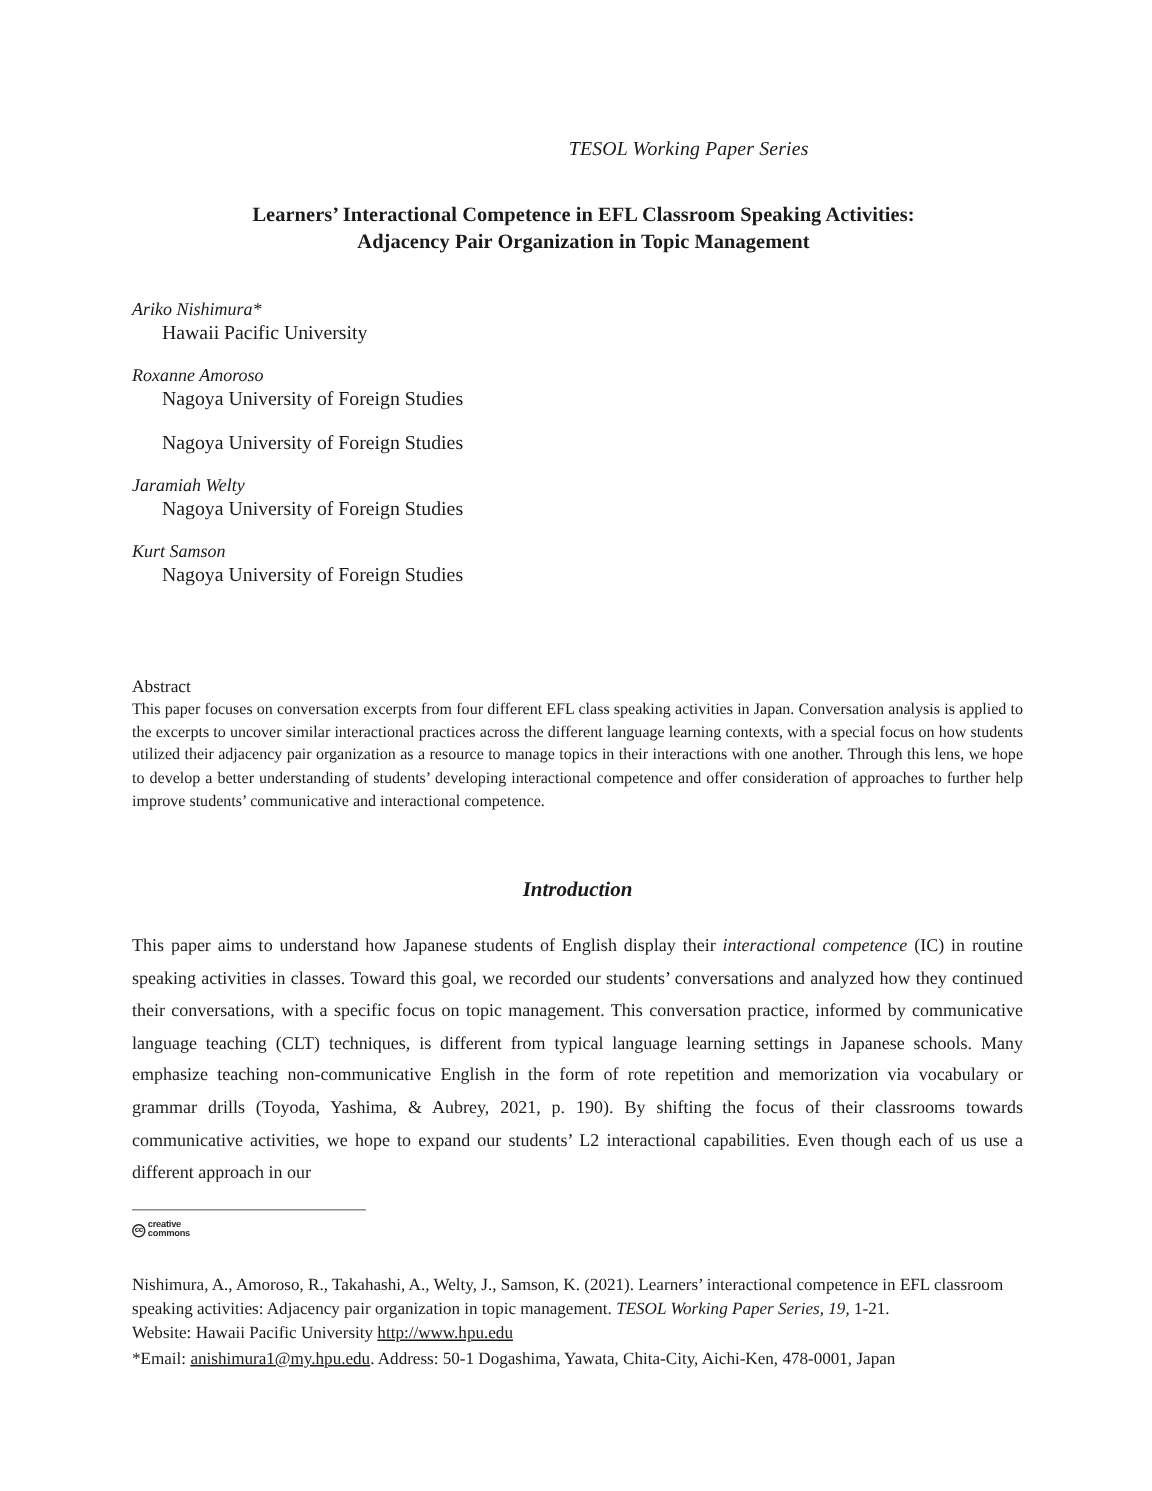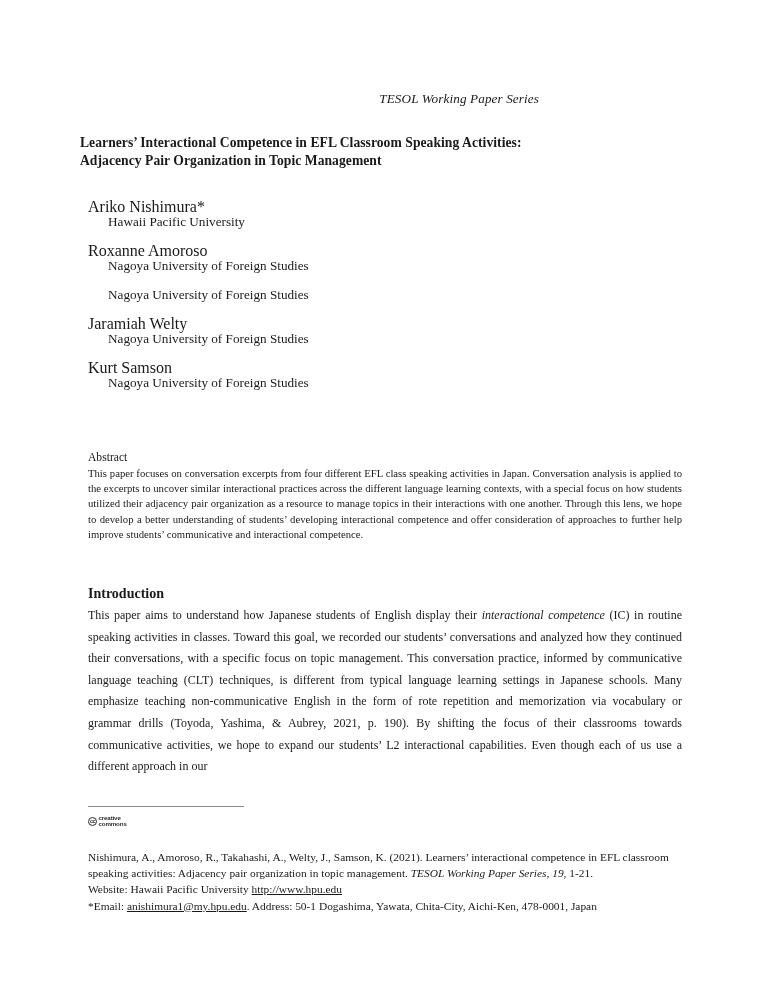--- a/index.html
+++ b/index.html
@@ -32,43 +32,45 @@
     top: 91px;
     font-style: italic;
     font-size: 13.2px;
     letter-spacing: 0.1px;
     white-space: nowrap;
   }
 
   
   .title-block {
     position: absolute;
-    left: 80px;
+    left: 92px;
     top: 134px;
     width: 594px;
+    text-align: center;
   }
   .title-line {
     font-weight: bold;
     font-size: 13.6px;
     line-height: 17.5px;
     letter-spacing: 0.05px;
   }
 
   
   .authors {
     position: absolute;
     left: 88px;
     top: 199px;
     width: 594px;
   }
   .author-entry {
     margin-bottom: 13px;
   }
   .author-name {
-    font-size: 16px;
+    font-style: italic;
+    font-size: 12px;
     line-height: 15px;
     display: block;
   }
   .author-affil {
     font-size: 13.2px;
     line-height: 16px;
     display: block;
     margin-left: 20px;
   }
 
@@ -95,23 +97,24 @@
   
   .section-block {
     position: absolute;
     left: 88px;
     top: 585px;
     width: 594px;
   }
   .section-heading {
     font-weight: bold;
     font-size: 14px;
-    text-align: left;
+    text-align: center;
     line-height: 18px;
-    margin-bottom: 2px;
+    margin-bottom: 17px;
+    font-style: italic;
   }
   .section-body {
     font-size: 12px;
     line-height: 21.6px;
     text-align: justify;
     text-justify: inter-word;
   }
   .it { font-style: italic; }
 
   

